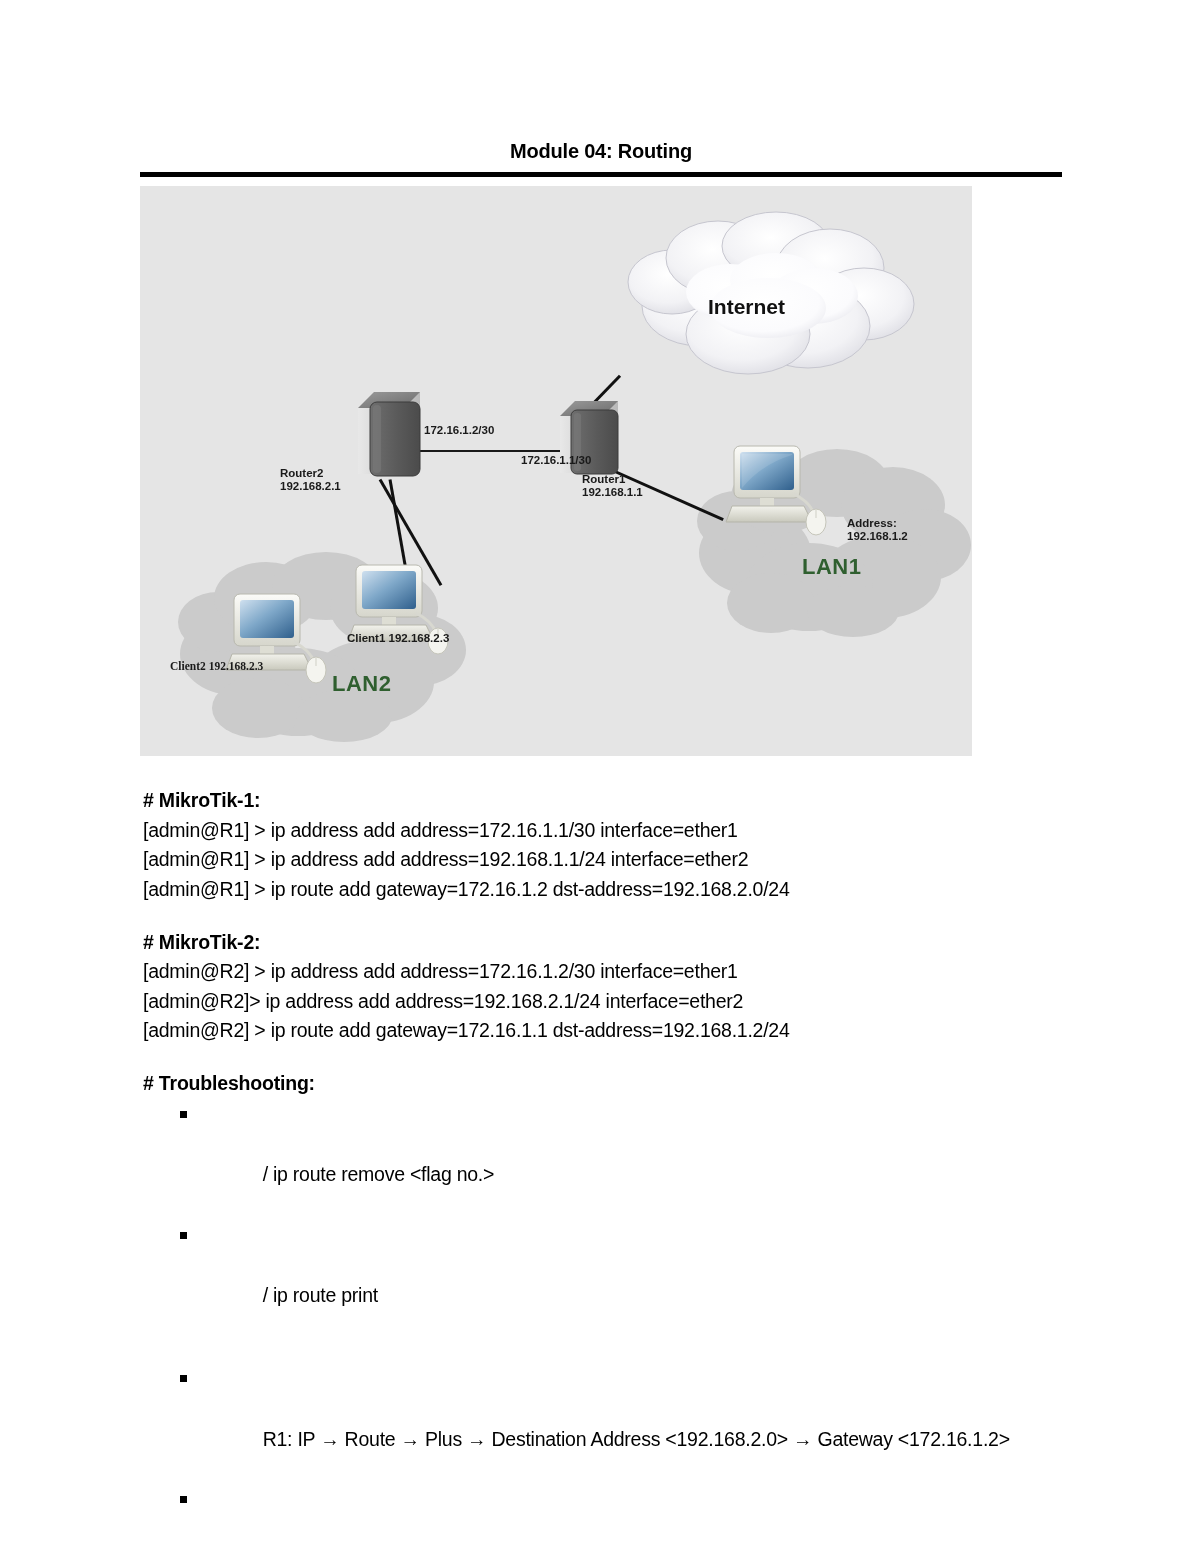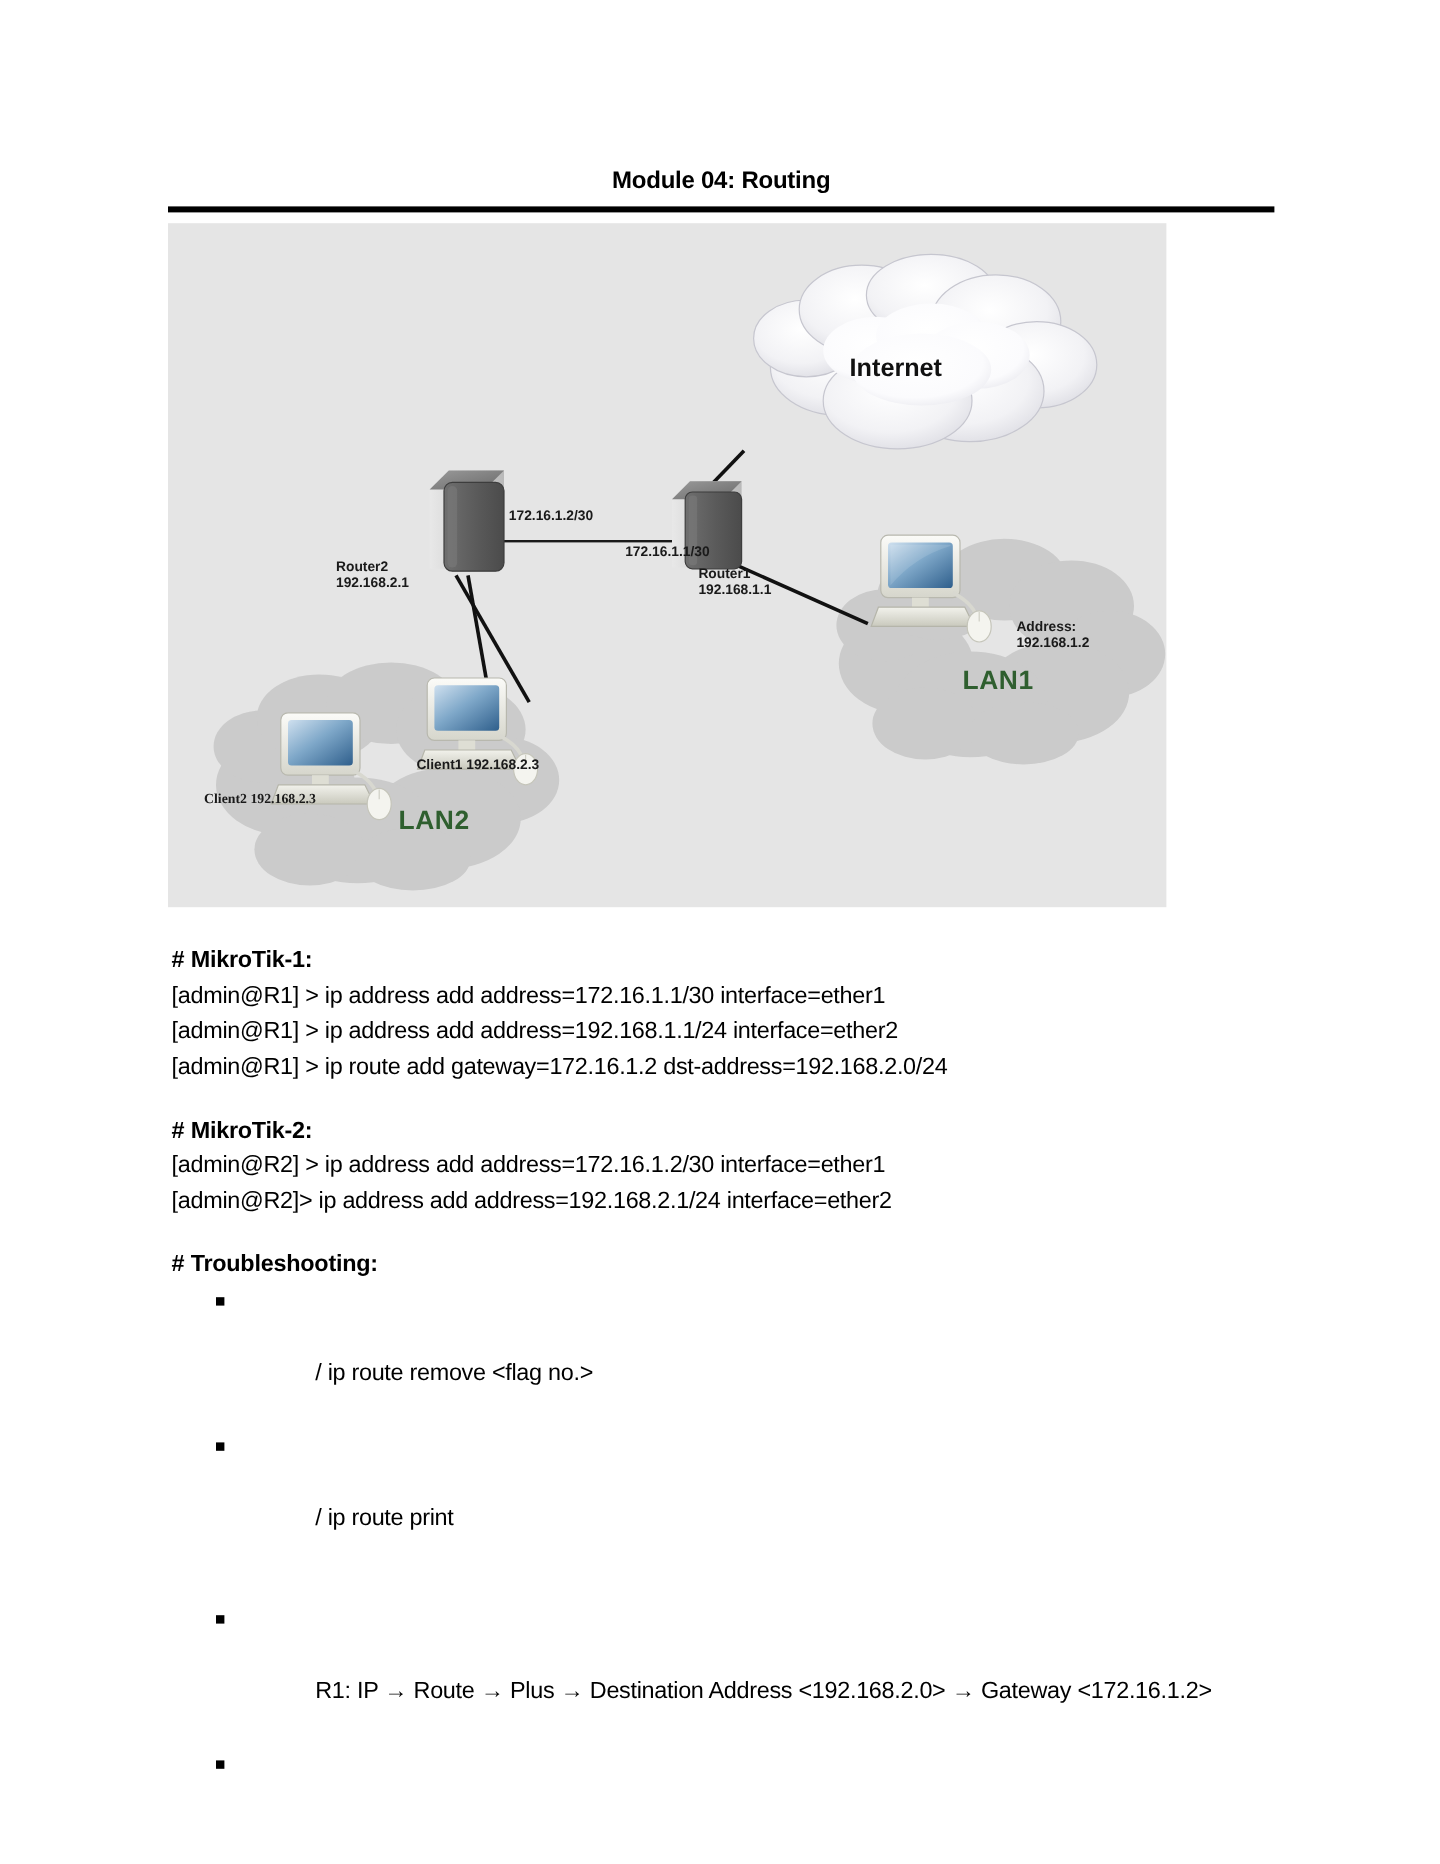--- a/index.html
+++ b/index.html
@@ -388,20 +388,21 @@
       <div class="sec-head"># MikroTik-1:</div>
       <div class="cmd">[admin@R1] &gt; ip address add address=172.16.1.1/30 interface=ether1</div>
       <div class="cmd">[admin@R1] &gt; ip address add address=192.168.1.1/24 interface=ether2</div>
       <div class="cmd">[admin@R1] &gt; ip route add gateway=172.16.1.2 dst-address=192.168.2.0/24</div>
     </div>
 
     <div class="blk">
       <div class="sec-head"># MikroTik-2:</div>
       <div class="cmd">[admin@R2] &gt; ip address add address=172.16.1.2/30 interface=ether1</div>
       <div class="cmd">[admin@R2]&gt; ip address add address=192.168.2.1/24 interface=ether2</div>
+      <div class="cmd">[admin@R2] &gt; ip route add gateway=172.16.1.1 dst-address=192.168.1.2/24</div>
     </div>
 
     <div class="blk">
       <div class="sec-head"># Troubleshooting:</div>
       <ul class="bullets">
         <li>
           <span class="sq"></span>
           <span>/ ip route remove &lt;flag no.&gt;</span>
         </li>
         <li>

